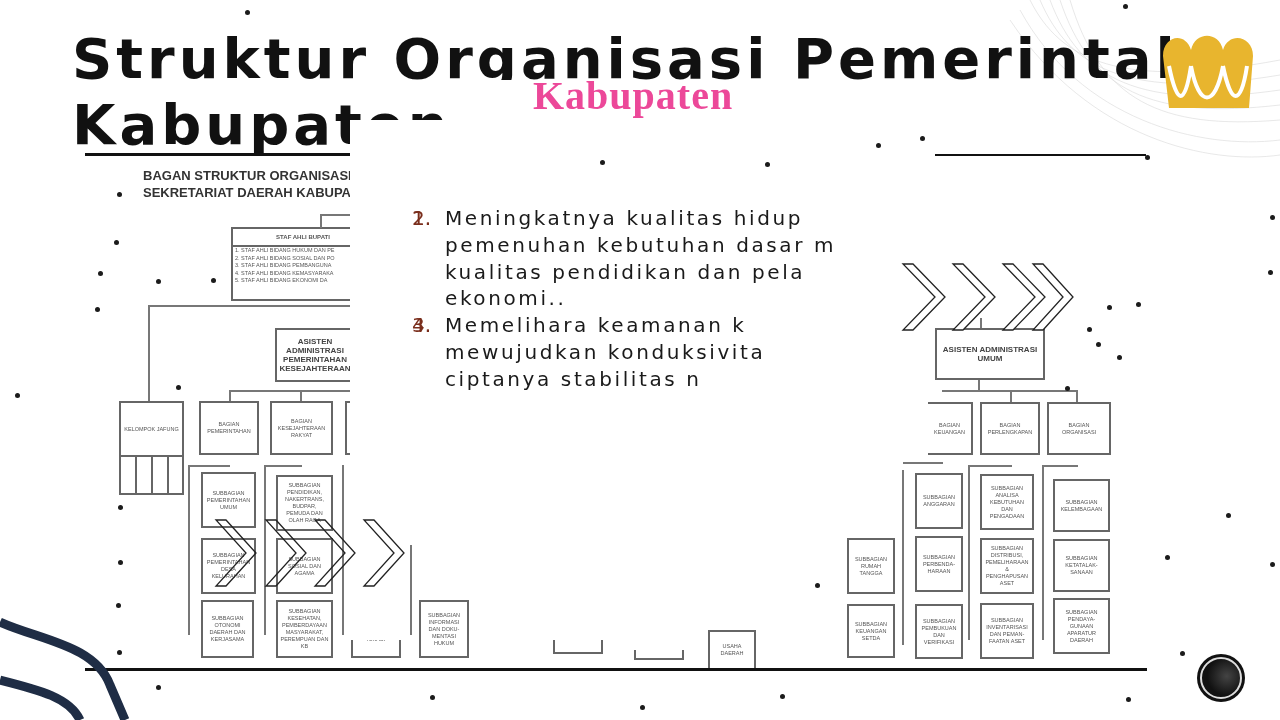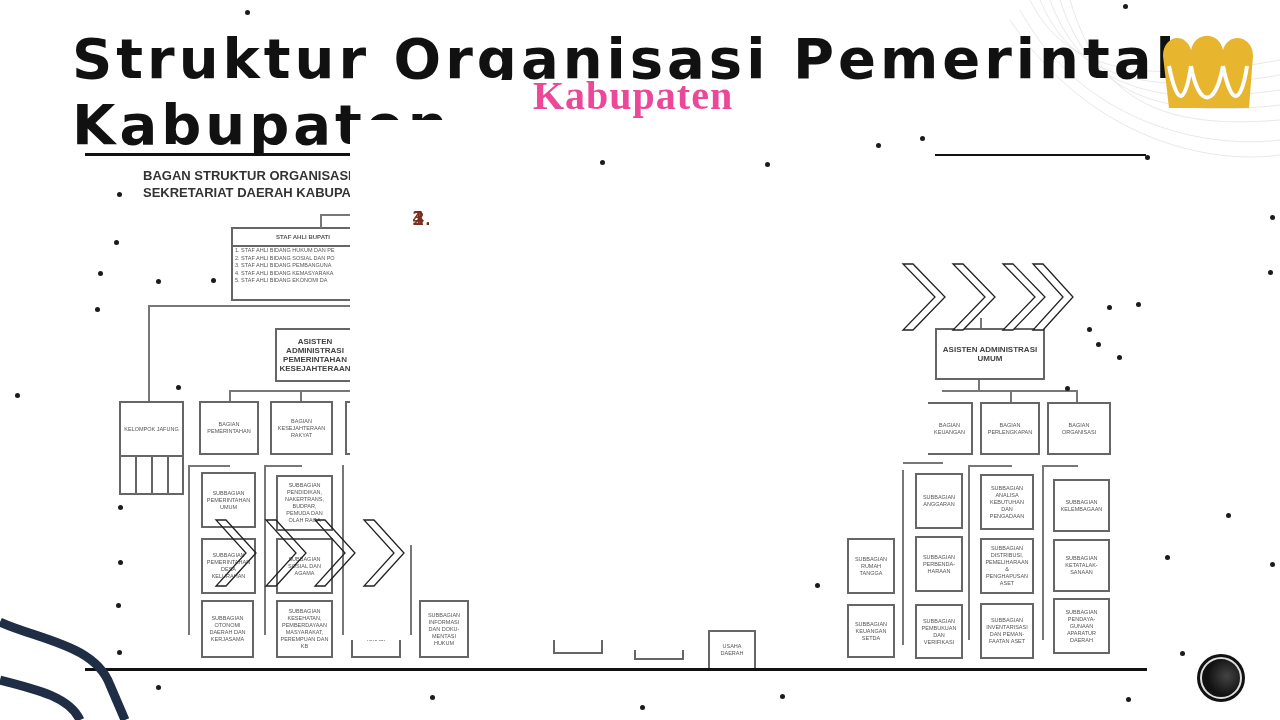--- a/index.html
+++ b/index.html
@@ -156,24 +156,29 @@
 <div class="box" style="left:980px;top:603px;width:54px;height:56px;">SUBBAGIAN INVENTARISASI DAN PEMAN-FAATAN ASET</div>
 
 <div class="line" style="left:1042px;top:465px;width:2px;height:175px;"></div>
 <div class="line" style="left:1042px;top:465px;width:36px;height:2px;"></div>
 <div class="box" style="left:1053px;top:479px;width:57px;height:53px;">SUBBAGIAN KELEMBAGAAN</div>
 <div class="box" style="left:1053px;top:539px;width:57px;height:53px;">SUBBAGIAN KETATALAK-SANAAN</div>
 <div class="box" style="left:1053px;top:598px;width:57px;height:56px;">SUBBAGIAN PENDAYA-GUNAAN APARATUR DAERAH</div>
 
 <ol class="mission-list">
   <li><span class="num">1.</span></li>
-  <li><span class="num">2.</span></li>
+  <li><span class="num">2.</span><span>Meningkatnya   kualitas   hidup
+pemenuhan  kebutuhan  dasar   m
+kualitas  pendidikan    dan   pela
+ekonomi..</span></li>
   <li><span class="num">3.</span></li>
   <li><span class="num">4.</span></li>
-  <li><span class="num" style="color:transparent">5.</span></li>
+  <li><span class="num" style="color:transparent">5.</span><span>Memelihara    keamanan     k
+mewujudkan   konduksivita
+ciptanya stabilitas n</span></li>
 </ol>
 
 <svg class="abs" style="left:895px;top:262px;" width="185" height="70" viewBox="0 0 185 70">
   <g fill="#fff" stroke="#222" stroke-width="1.3">
     <path d="M8 2 L18 2 L50 35 L18 68 L8 68 L40 35 Z"></path>
     <path d="M58 2 L68 2 L100 35 L68 68 L58 68 L90 35 Z"></path>
     <path d="M108 2 L118 2 L150 35 L118 68 L108 68 L140 35 Z"></path>
     <path d="M138 2 L148 2 L178 35 L148 68 L138 68 L168 35 Z"></path>
   </g>
 </svg>

